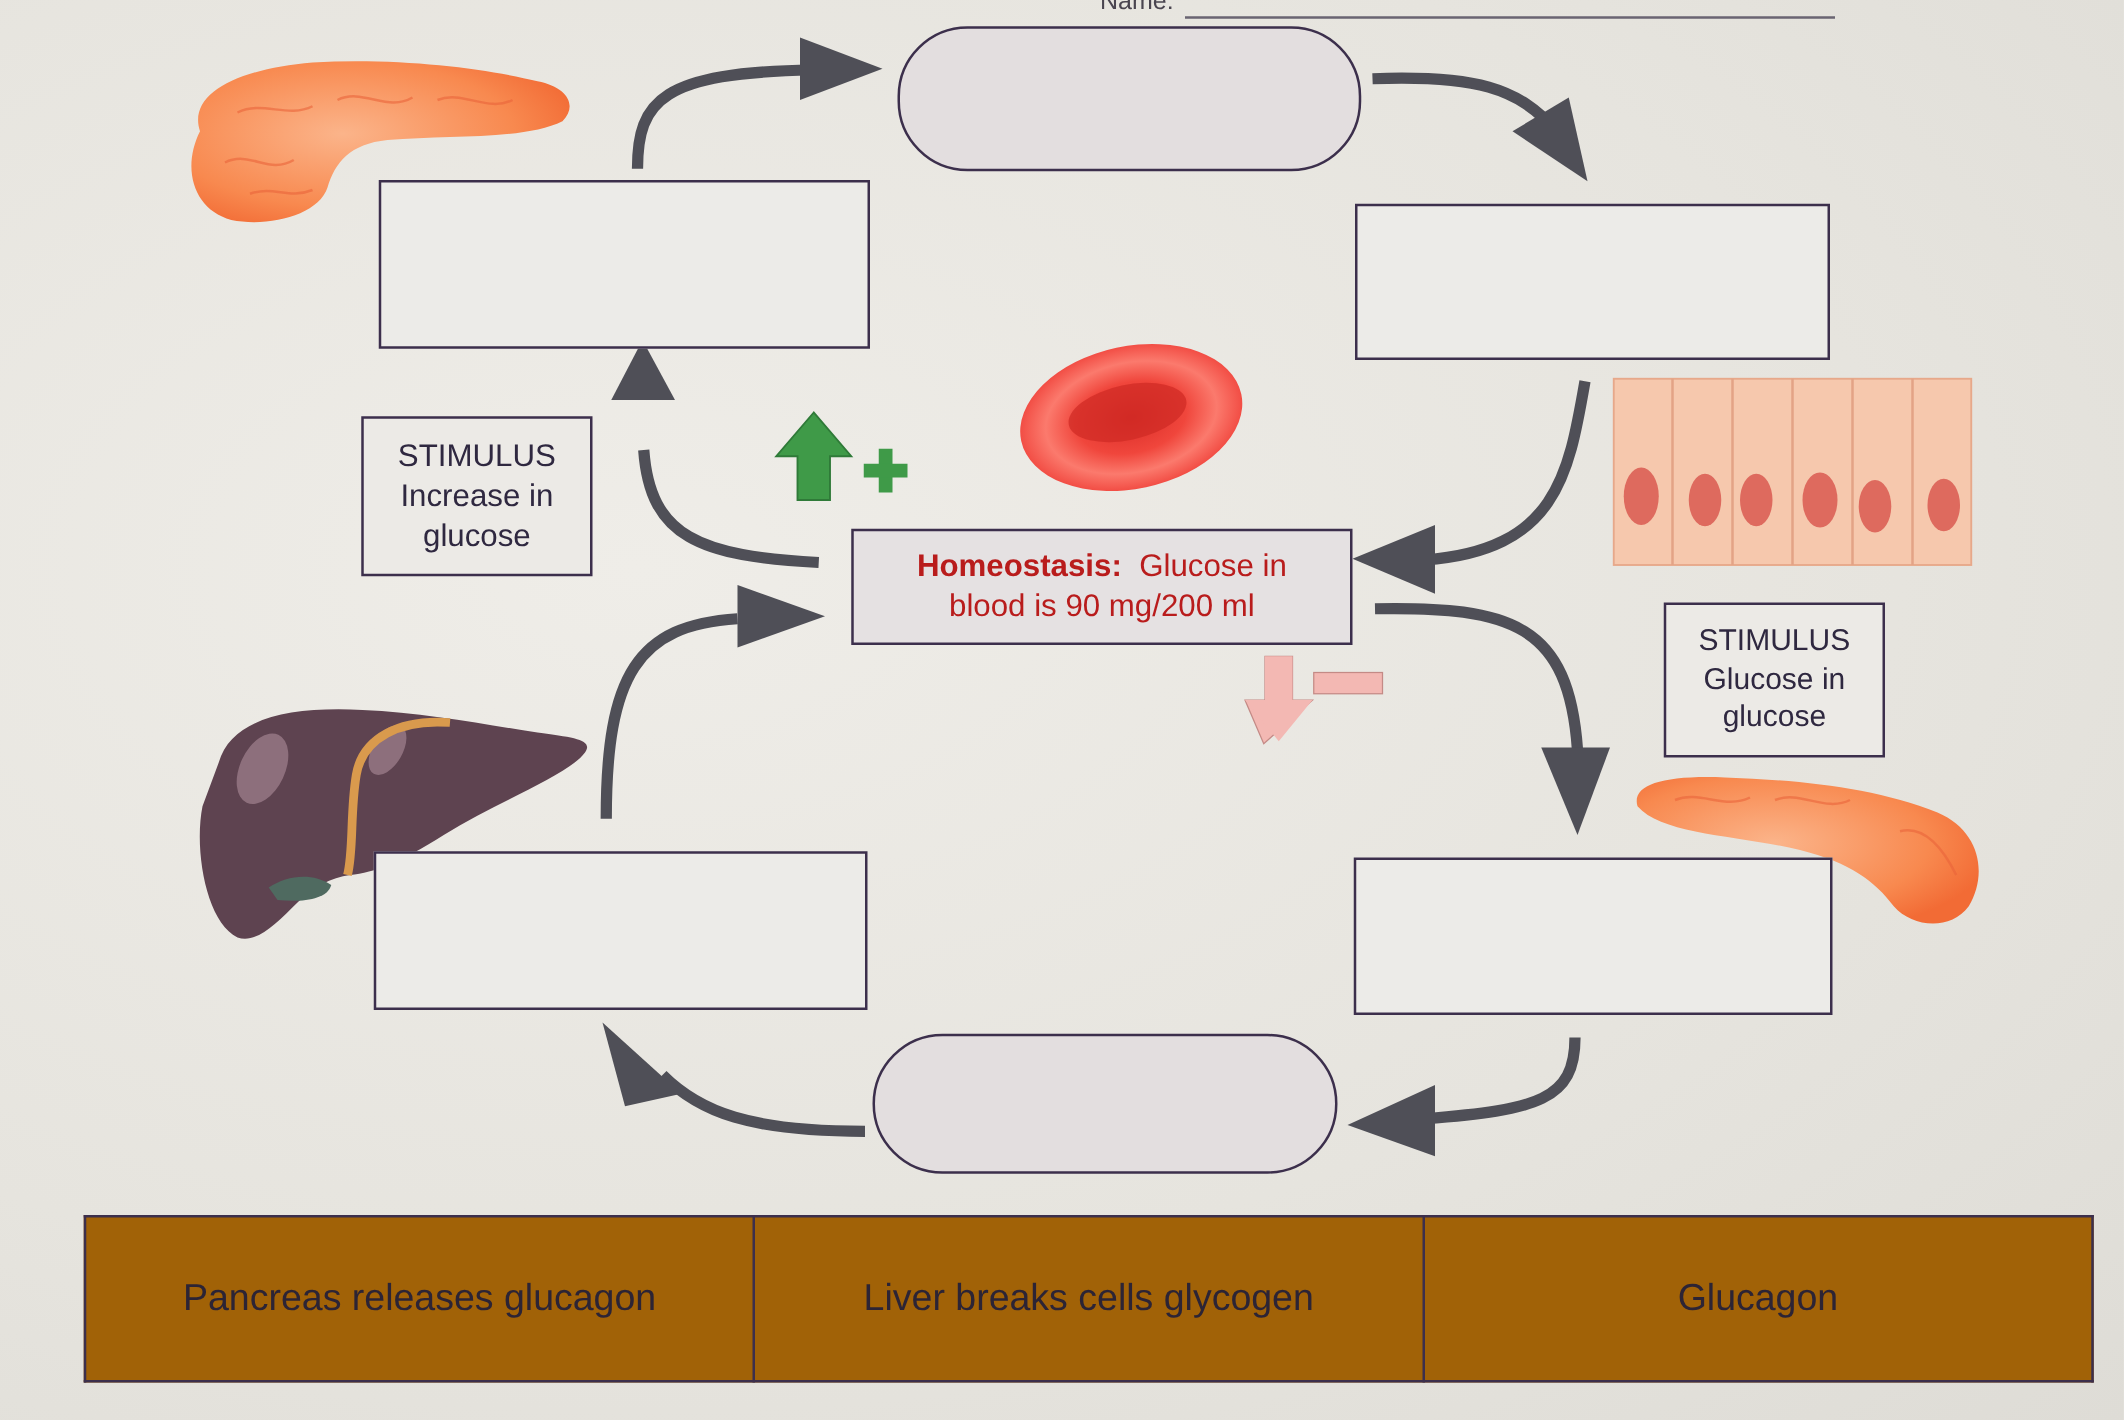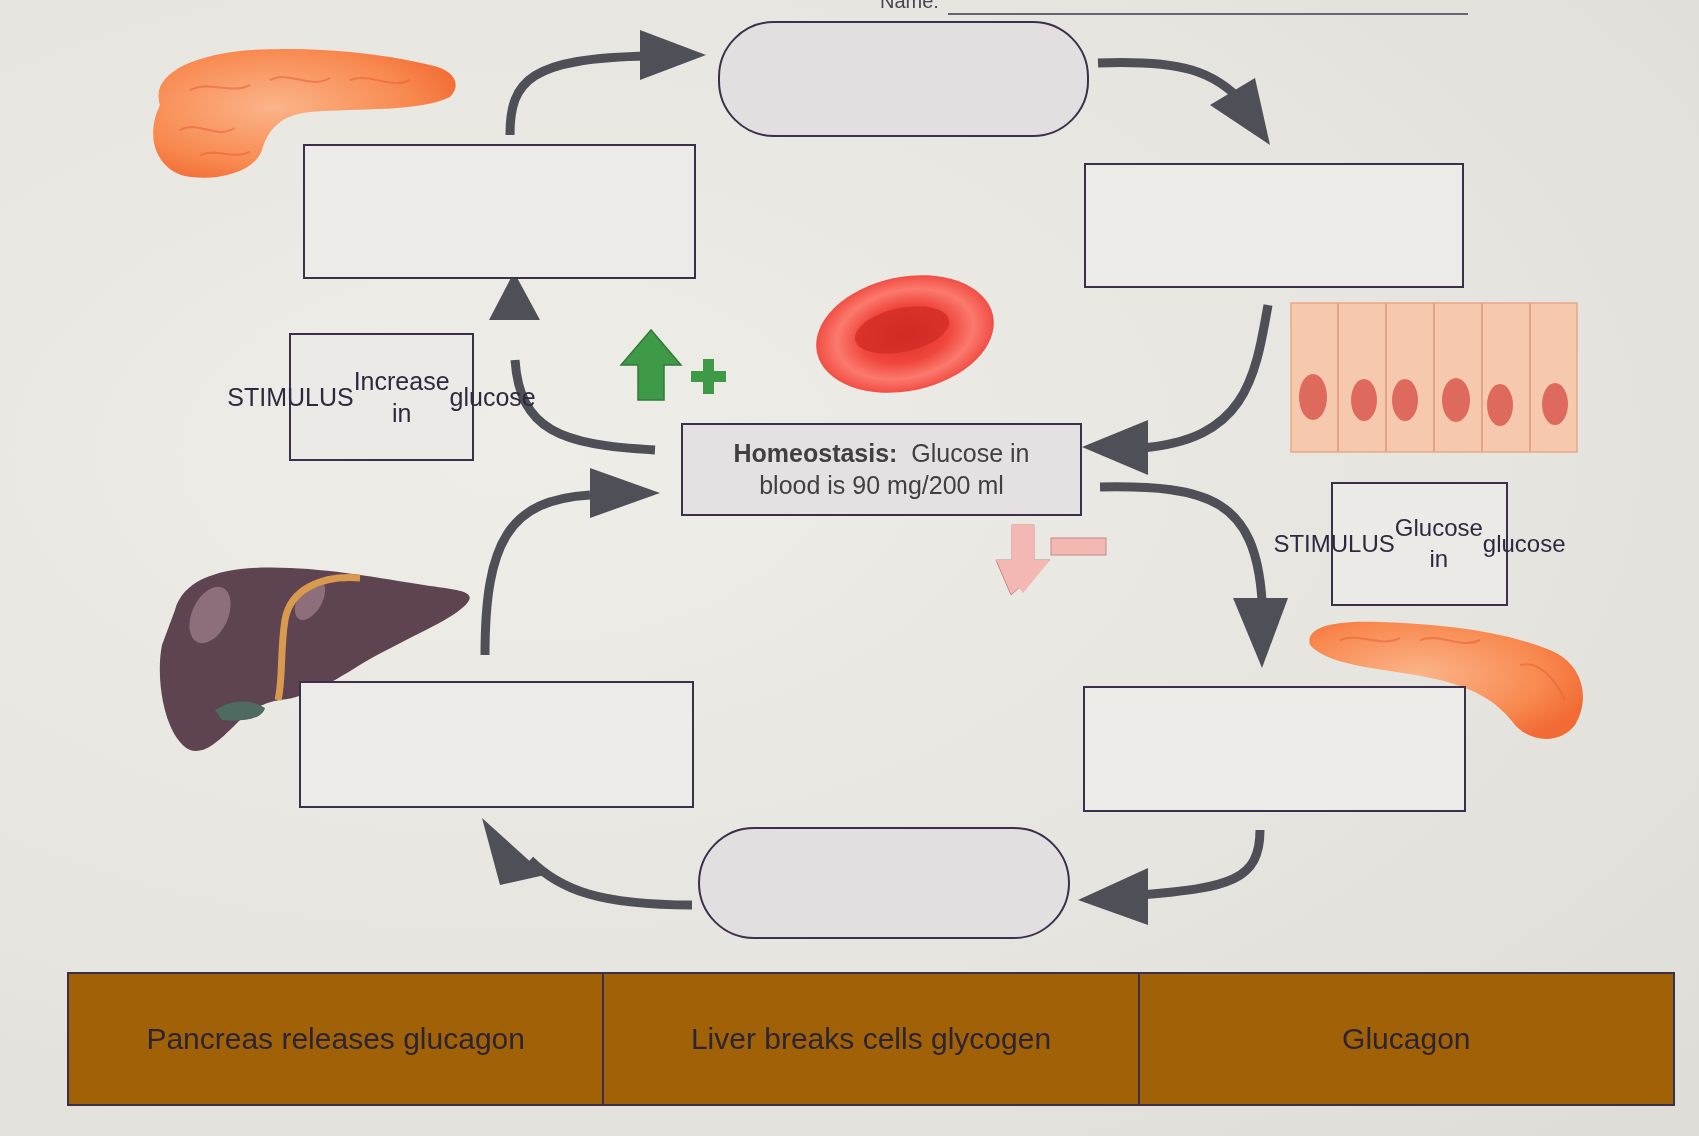--- a/index.html
+++ b/index.html
@@ -6,25 +6,25 @@
   body{width:1699px;height:1136px;overflow:hidden;position:relative;
     background:#e9e7e1;
     background-image:radial-gradient(ellipse at 30% 40%, #efede8 0%, #e6e4de 60%, #dedcd6 100%);
     font-family:"Liberation Sans", sans-serif;color:#2d2437;}
   .abs{position:absolute;}
   .name-line{left:948px;top:13px;width:520px;height:0;border-top:2px solid #6a6472;}
   .name-label{left:880px;top:-10px;font-size:20px;color:#4a4550;}
   .blank-box{background:#ecebe8;border:2.5px solid #3c2f4c;box-sizing:border-box;}
   .pill{background:#e3dedf;border:2.5px solid #3c2f4c;border-radius:56px;box-sizing:border-box;}
   .stim{background:#eceae6;border:2.5px solid #3c2f4c;box-sizing:border-box;
-    display:flex;flex-direction:row;align-items:center;justify-content:center;
+    display:flex;flex-direction:column;align-items:center;justify-content:center;
     font-size:25px;line-height:1.28;color:#2f2840;text-align:center;}
   .homeo{background:#e5e1e2;border:2.5px solid #3c2f4c;box-sizing:border-box;
     display:flex;flex-direction:column;align-items:center;justify-content:center;
-    font-size:25px;line-height:1.25;color:#404040;text-align:center;}
+    font-size:25px;line-height:1.25;color:#b91c1c;text-align:center;}
   .homeo b{font-weight:bold;}
   table.bank{position:absolute;left:67px;top:972px;width:1608px;height:134px;
     border-collapse:collapse;background:#a16207;}
   table.bank td{border:2.5px solid #3c2f4c;text-align:center;font-size:30px;color:#2c2435;
     width:33.3%;padding:0;}
   svg.overlay{position:absolute;left:0;top:0;}
 </style>
 </head>
 <body>
 

